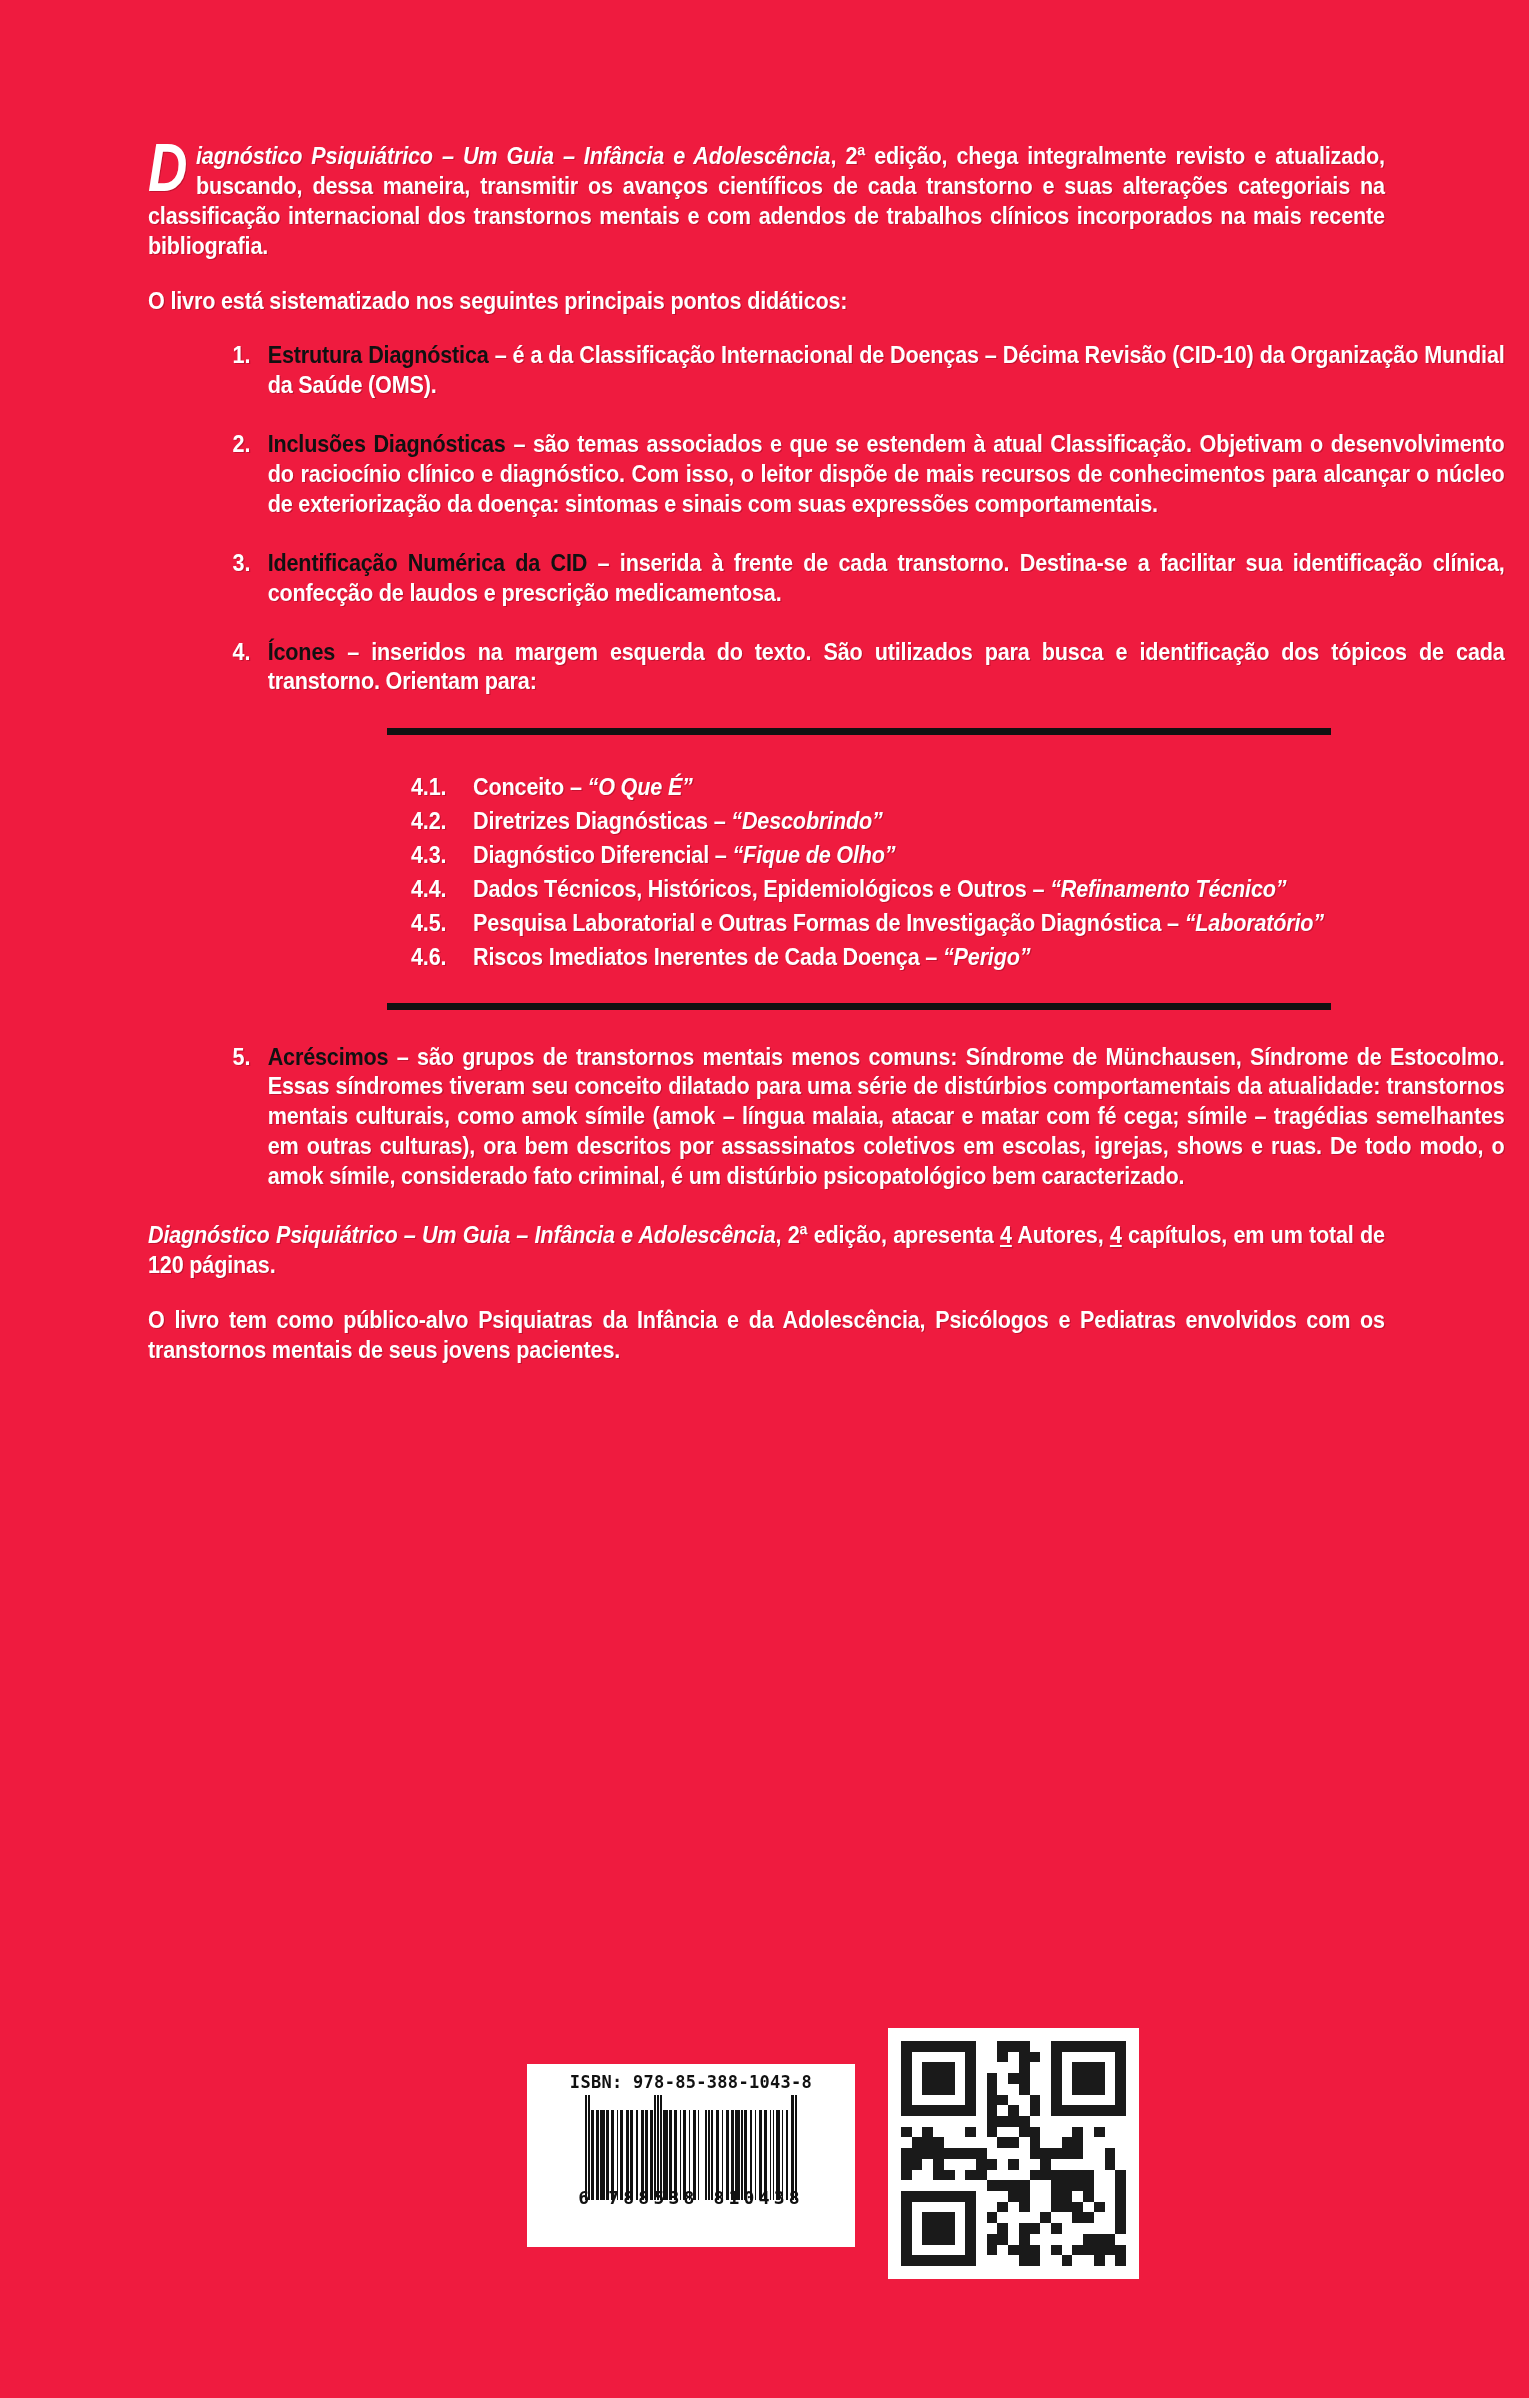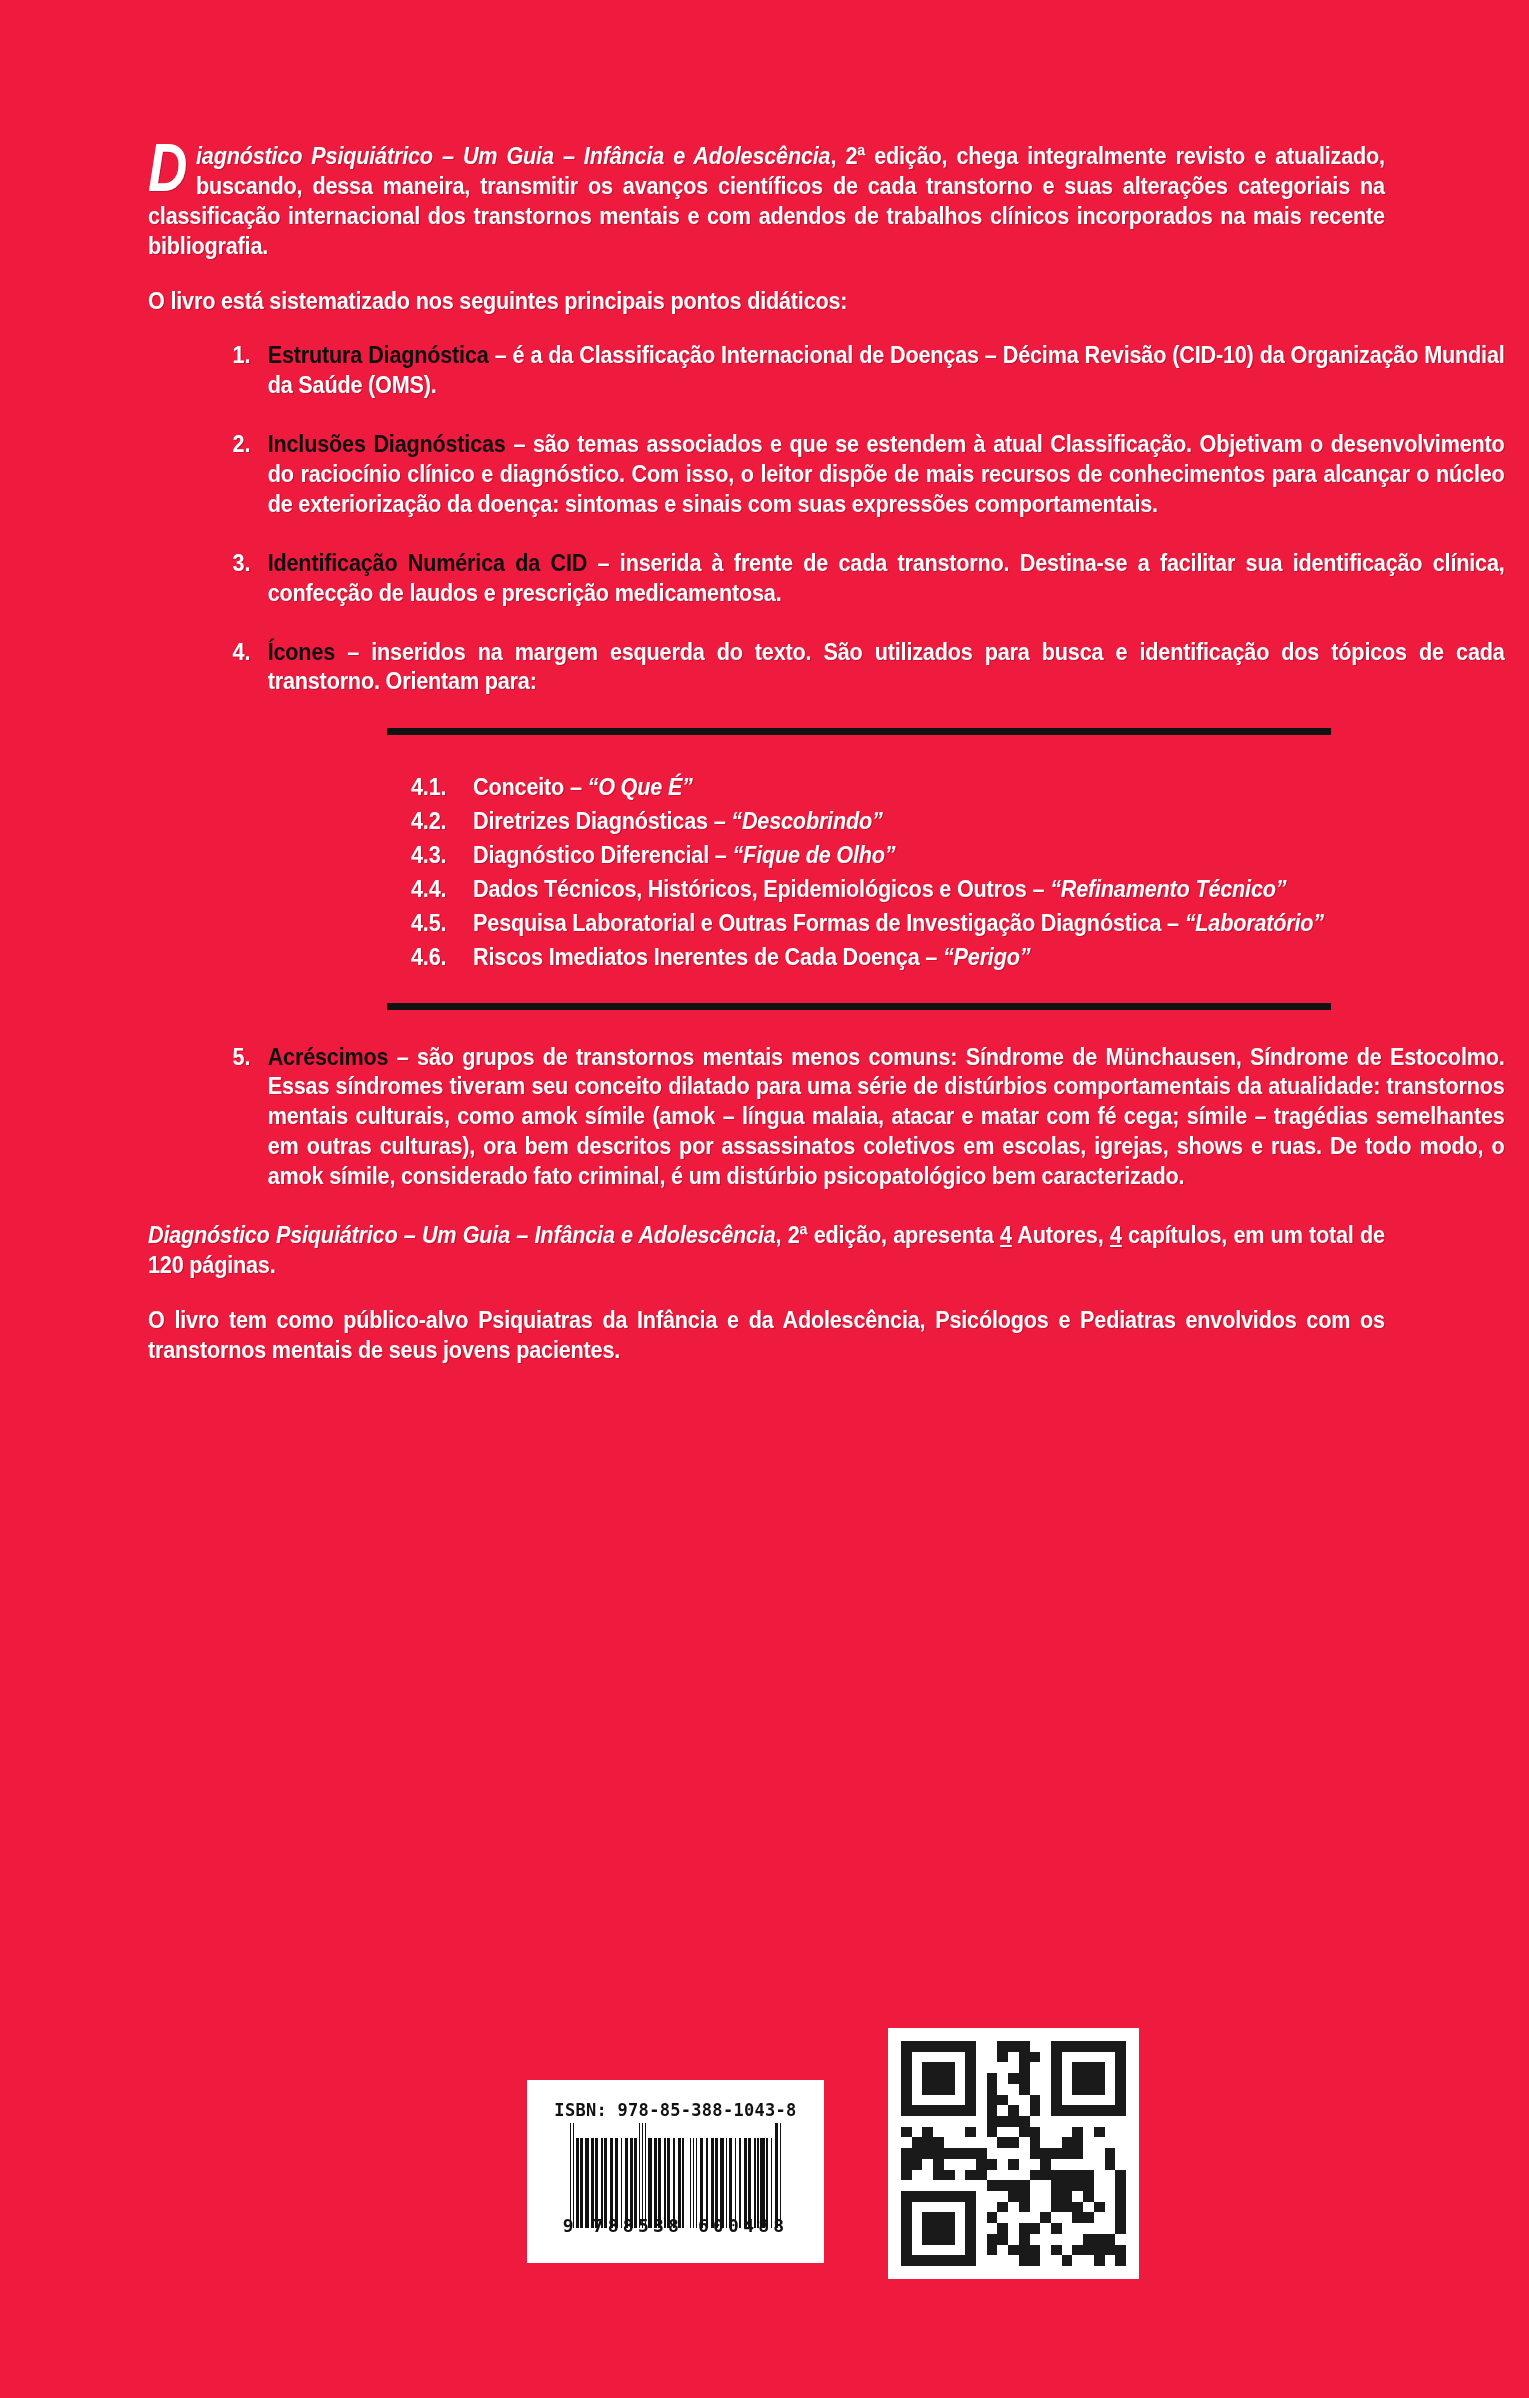--- a/index.html
+++ b/index.html
@@ -139,25 +139,25 @@
     position: absolute;
     left: 0;
     top: 2028px;
     width: 1530px;
     height: 309px;
   }
 
   .barcode-box {
     position: absolute;
     left: 527px;
-    top: 52px;
-    width: 297px;
+    top: 36px;
+    width: 328px;
     height: 183px;
     background: #FFFFFF;
-    padding: 12px;
+    padding: 0;
     box-sizing: border-box;
   }
   .isbn-label {
     text-align: center;
     color: #111111;
     font-family: "DejaVu Sans Mono", "Liberation Mono", monospace;
     font-size: 17px;
     font-weight: 700;
     letter-spacing: 0.3px;
     padding-top: 8.4px;
@@ -421,21 +421,21 @@
           <i style="width: 1.5px; background: rgb(255, 255, 255); height: 90px;"></i>
           <i style="width: 1.5px; background: rgb(255, 255, 255); height: 90px;"></i>
           <i style="width: 1.5px; background: rgb(17, 17, 17); height: 90px;"></i>
           <i style="width: 1.5px; background: rgb(255, 255, 255); height: 90px;"></i>
           <i style="width: 1.5px; background: rgb(255, 255, 255); height: 90px;"></i>
           <i style="width: 1.5px; background: rgb(17, 17, 17); height: 105px;"></i>
           <i style="width: 1.5px; background: rgb(17, 17, 17); height: 105px;"></i>
           <i style="width: 1.5px; background: rgb(255, 255, 255); height: 105px;"></i>
           <i style="width: 1.5px; background: rgb(17, 17, 17); height: 105px;"></i>
         </div>
-      <div class="barnums">9 788538 600488</div>
+      <div class="barnums">6 788538 810438</div>
     </div>
 
     <div class="qr-box">
       <div class="qr-grid" id="qr">
           <span class="on"></span>
           <span class="on"></span>
           <span class="on"></span>
           <span class="on"></span>
           <span class="on"></span>
           <span class="on"></span>

